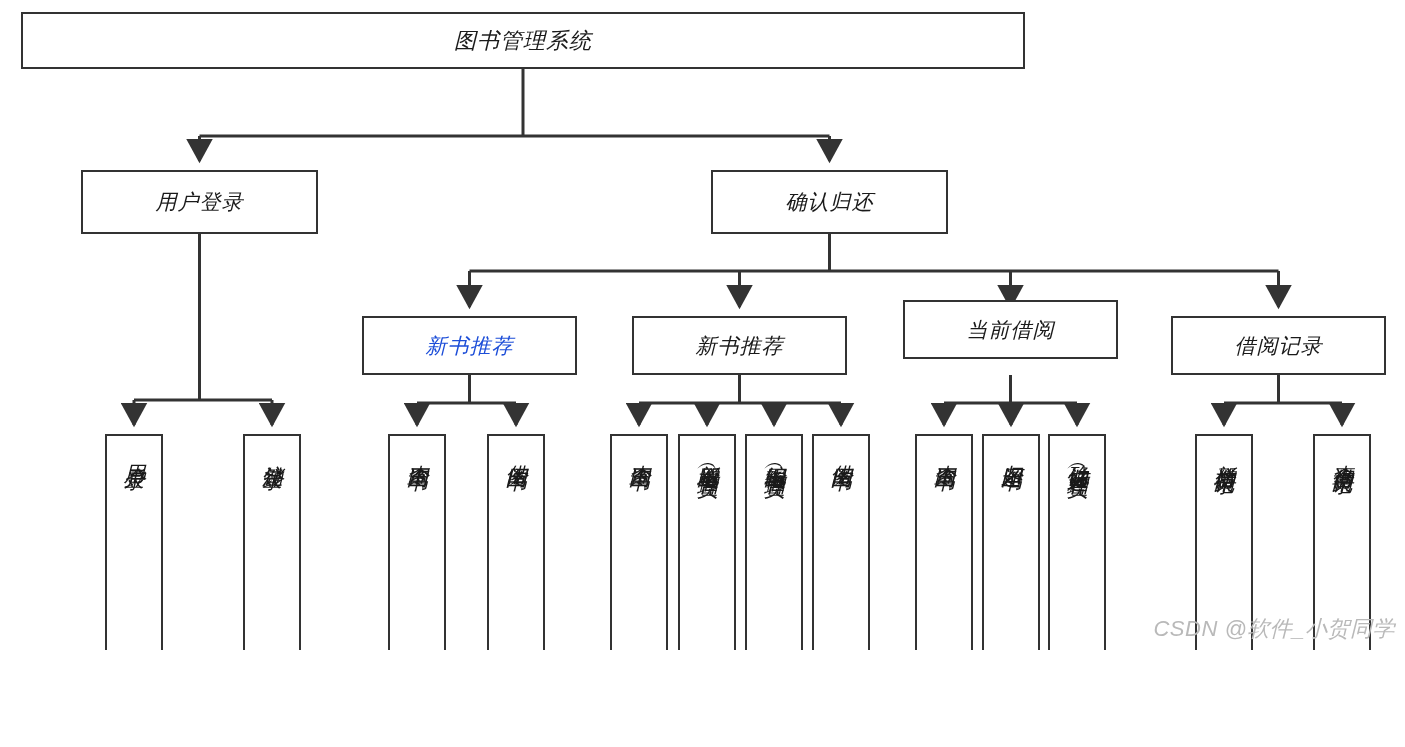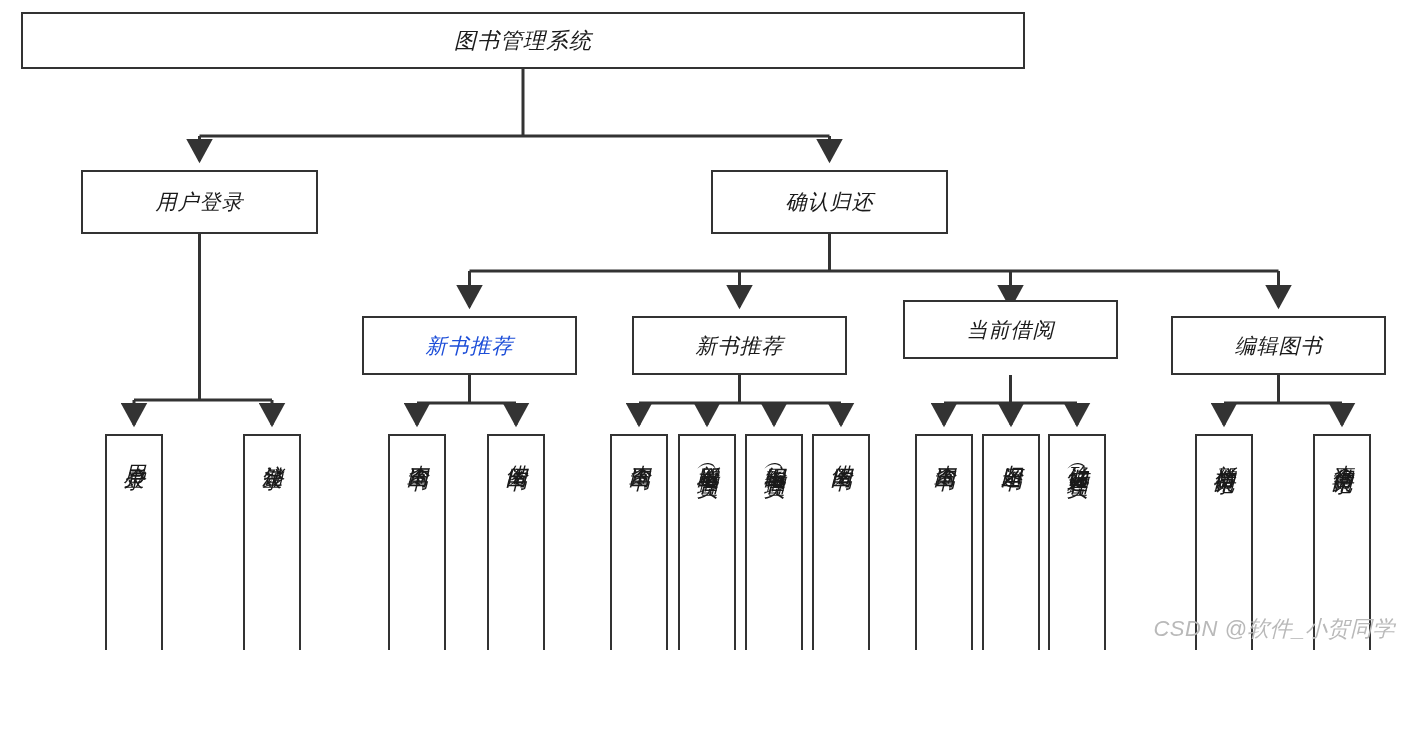--- a/index.html
+++ b/index.html
@@ -131,21 +131,21 @@
       <div class="node h" style="left: 362px; top: 316px; width: 215px; height: 59px; border-color: rgb(51, 51, 51); background: rgb(255, 255, 255); color: #1d4ed8;">
         <span>新书推荐</span>
       </div>
       <div class="node h" style="left: 632px; top: 316px; width: 215px; height: 59px; border-color: rgb(51, 51, 51); background: rgb(255, 255, 255); color: rgb(26, 26, 26);">
         <span>新书推荐</span>
       </div>
       <div class="node h" style="left: 903px; top: 300px; width: 215px; height: 59px; border-color: rgb(51, 51, 51); background: rgb(255, 255, 255); color: rgb(26, 26, 26);">
         <span>当前借阅</span>
       </div>
       <div class="node h" style="left: 1171px; top: 316px; width: 215px; height: 59px; border-color: rgb(51, 51, 51); background: rgb(255, 255, 255); color: rgb(26, 26, 26);">
-        <span>编辑图书</span>
+        <span>借阅记录</span>
       </div>
       <div class="node leaf" style="left: 105px; top: 434px; width: 58px; height: 299px; border-color: rgb(51, 51, 51); background: rgb(255, 255, 255); color: rgb(26, 26, 26);">
         <span class="vtext">用户登录</span>
       </div>
       <div class="node leaf" style="left: 243px; top: 434px; width: 58px; height: 299px; border-color: rgb(51, 51, 51); background: rgb(255, 255, 255); color: rgb(26, 26, 26);">
         <span class="vtext">注销登录</span>
       </div>
       <div class="node leaf" style="left: 388px; top: 434px; width: 58px; height: 299px; border-color: rgb(51, 51, 51); background: rgb(255, 255, 255); color: rgb(26, 26, 26);">
         <span class="vtext">查询图书</span>
       </div>

